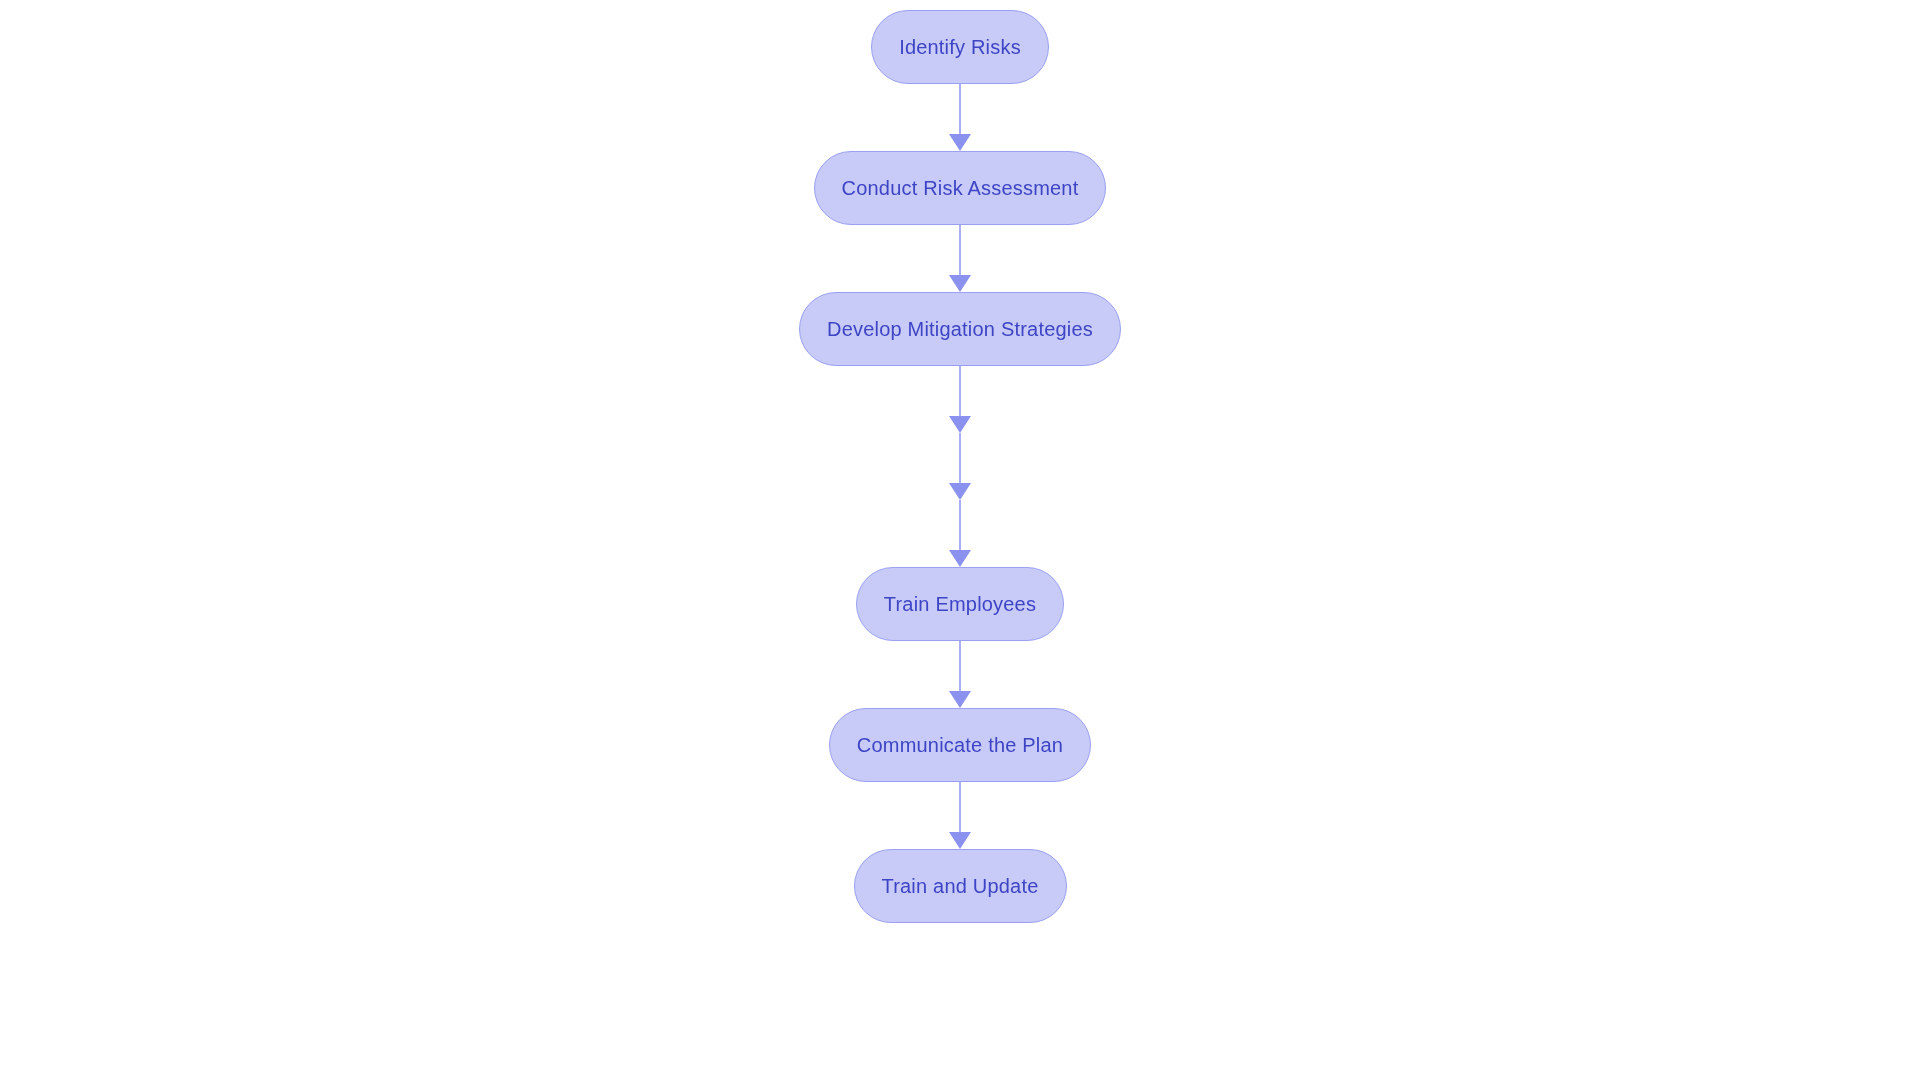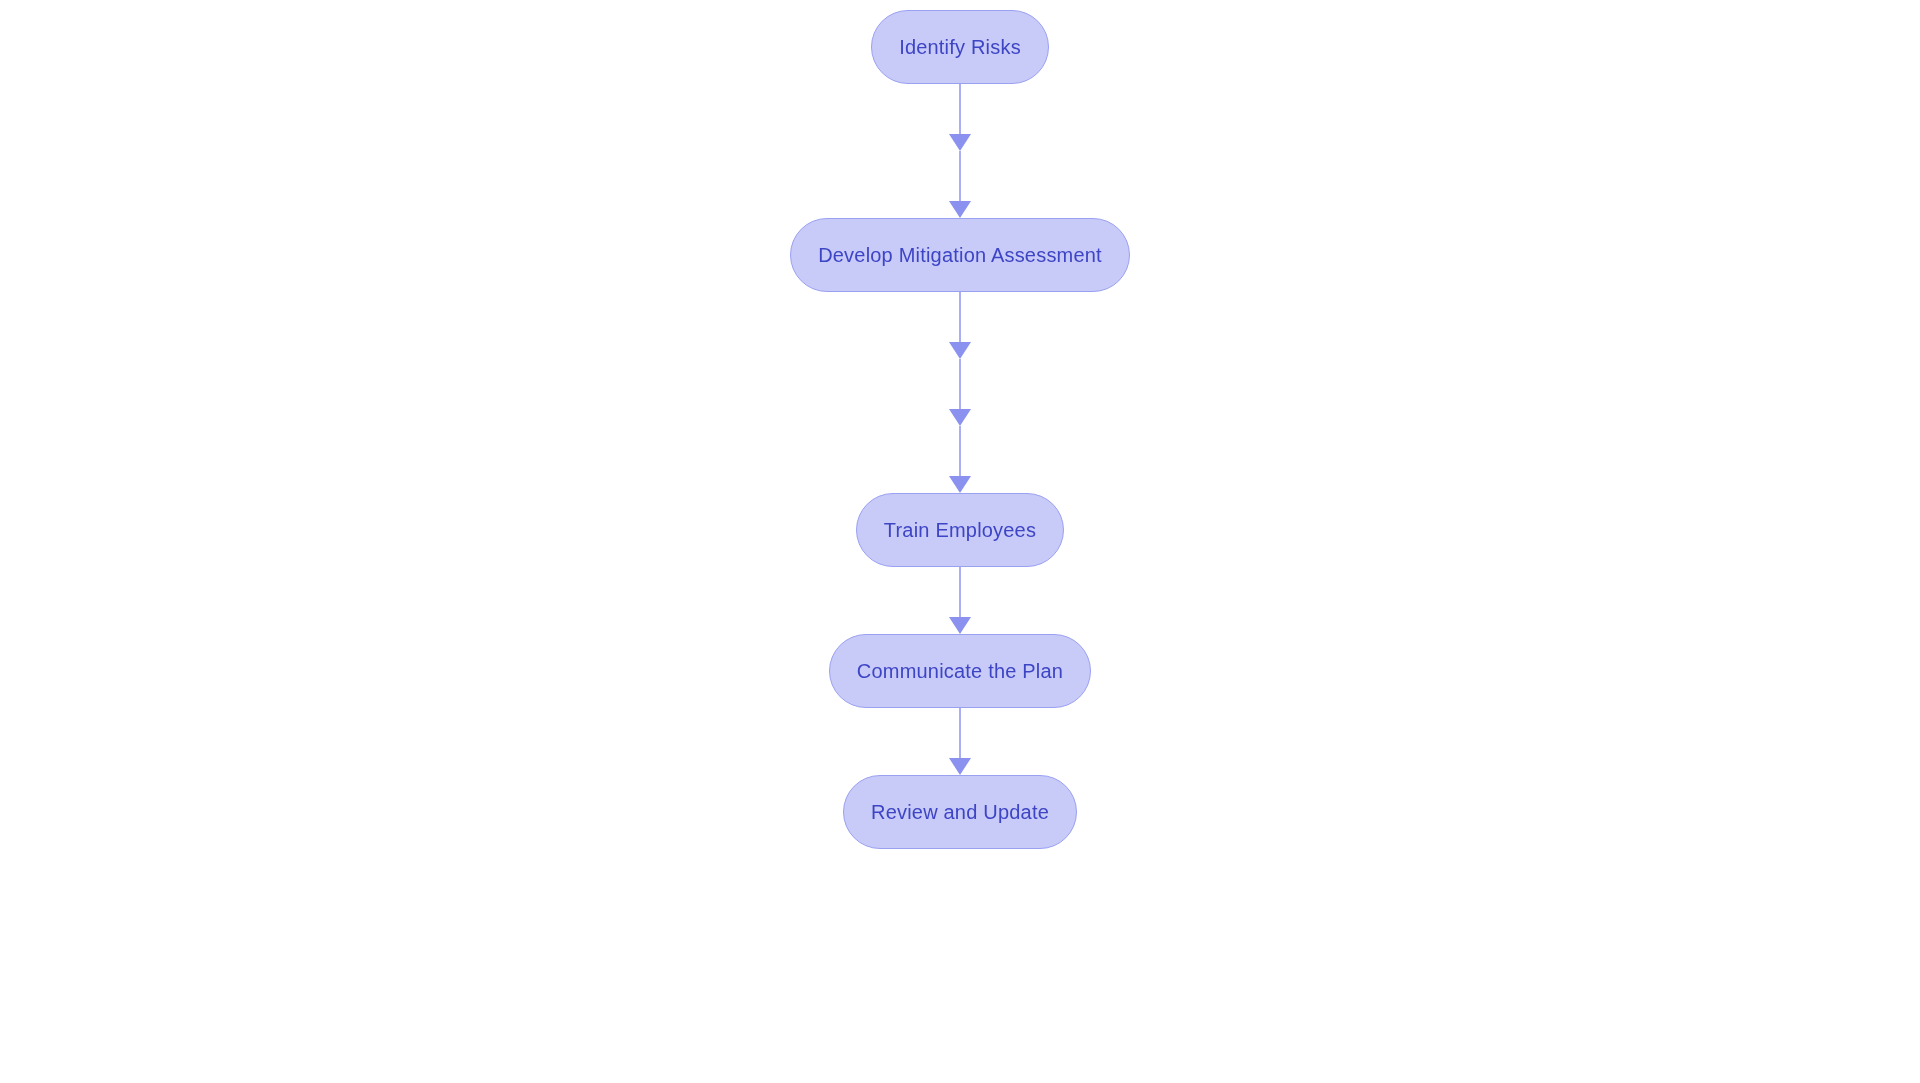--- a/index.html
+++ b/index.html
@@ -64,27 +64,28 @@
 
 <div class="canvas">
 
   <div class="flow-node">Identify Risks</div>
 
   <div class="flow-arrow">
     <div class="shaft"></div>
     <div class="head"></div>
   </div>
 
+  <div class="flow-node">Conduct Risk Assessment</div>
 
   <div class="flow-arrow">
     <div class="shaft"></div>
     <div class="head"></div>
   </div>
 
-  <div class="flow-node">Develop Mitigation Assessment</div>
+  <div class="flow-node">Develop Mitigation Strategies</div>
 
   <div class="flow-arrow">
     <div class="shaft"></div>
     <div class="head"></div>
   </div>
 
 
   <div class="flow-arrow">
     <div class="shaft"></div>
     <div class="head"></div>
@@ -103,15 +104,15 @@
     <div class="head"></div>
   </div>
 
   <div class="flow-node">Communicate the Plan</div>
 
   <div class="flow-arrow">
     <div class="shaft"></div>
     <div class="head"></div>
   </div>
 
-  <div class="flow-node">Review and Update</div>
+  <div class="flow-node">Train and Update</div>
 
 </div>
 
 </body></html>

